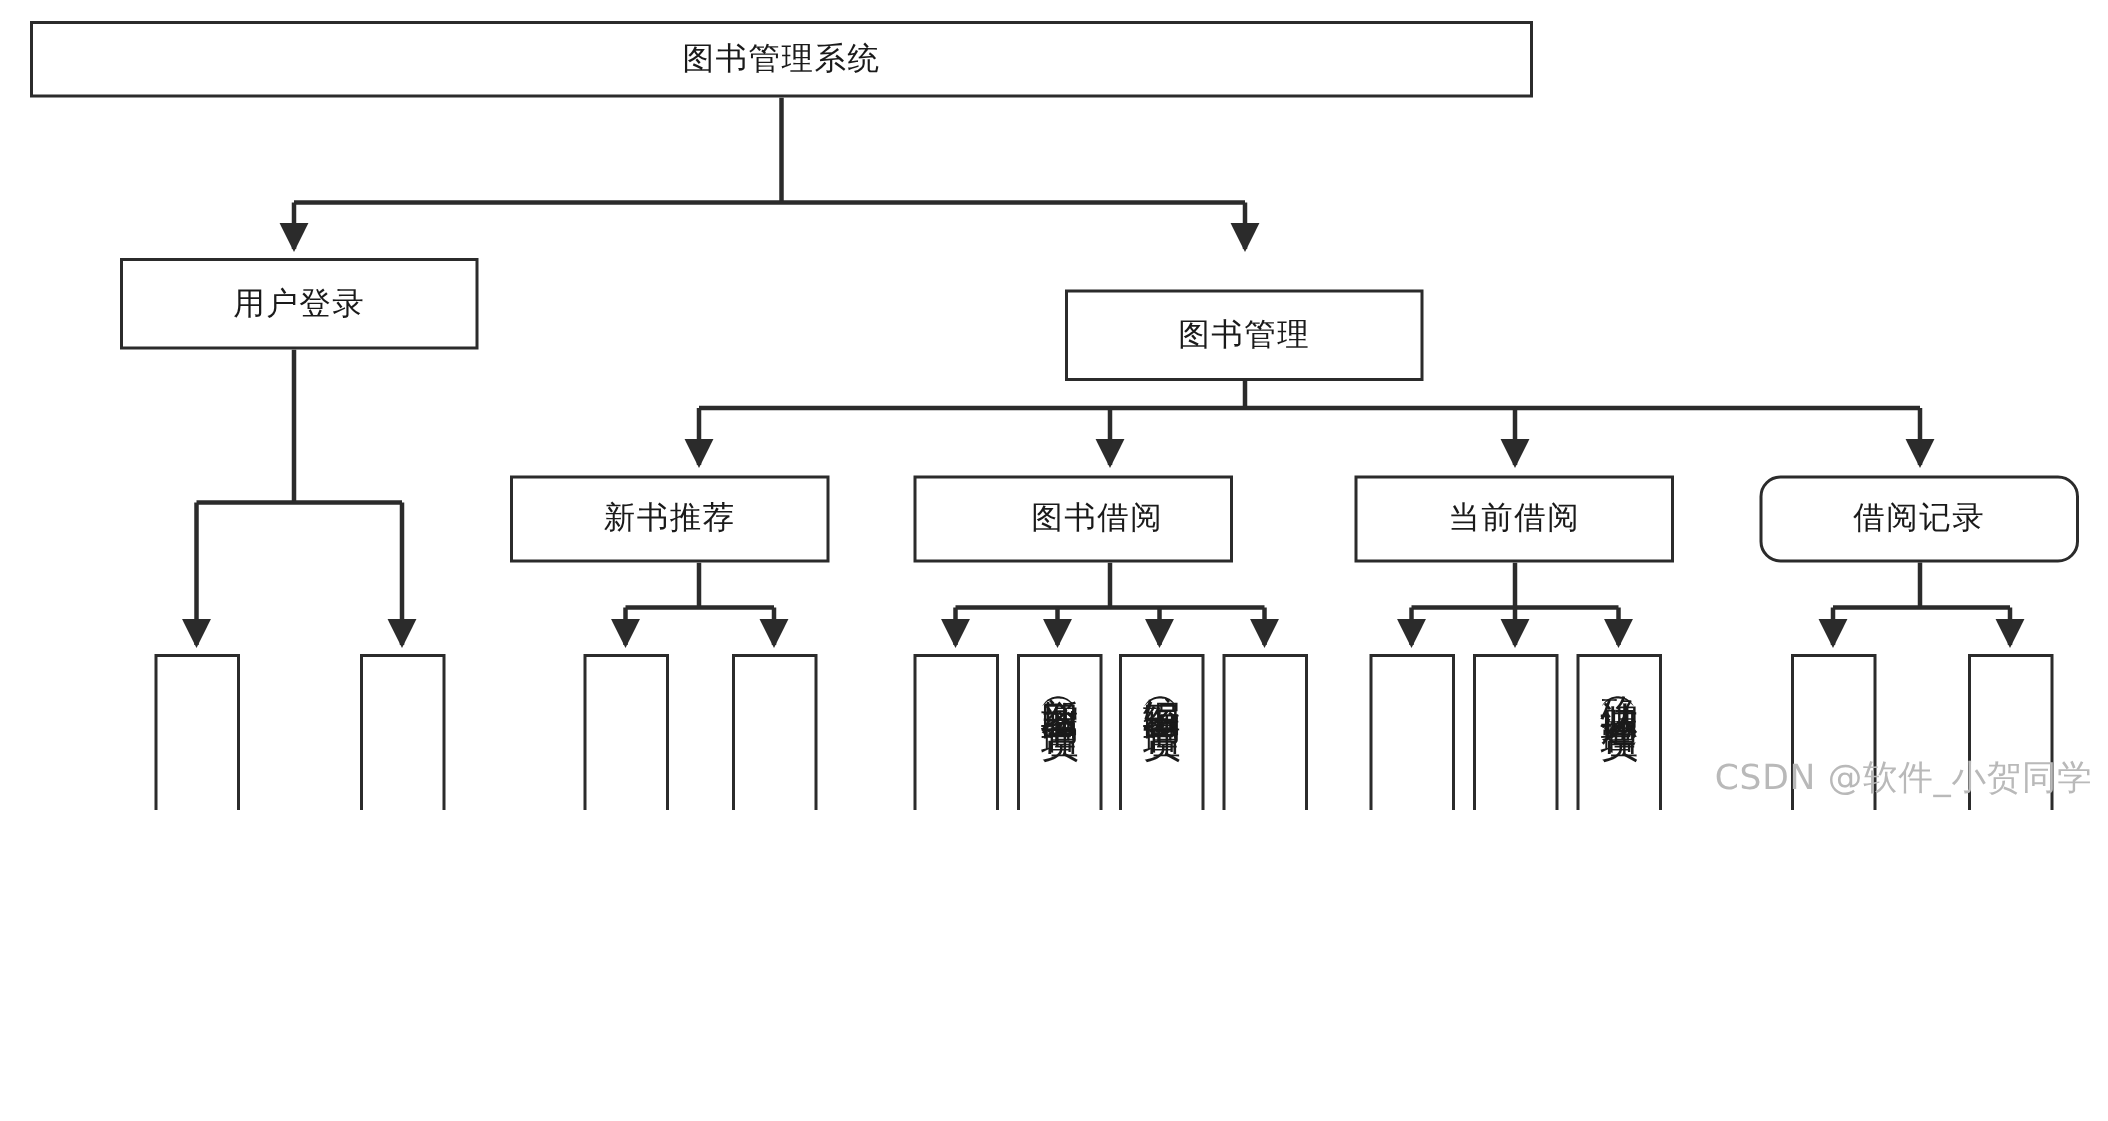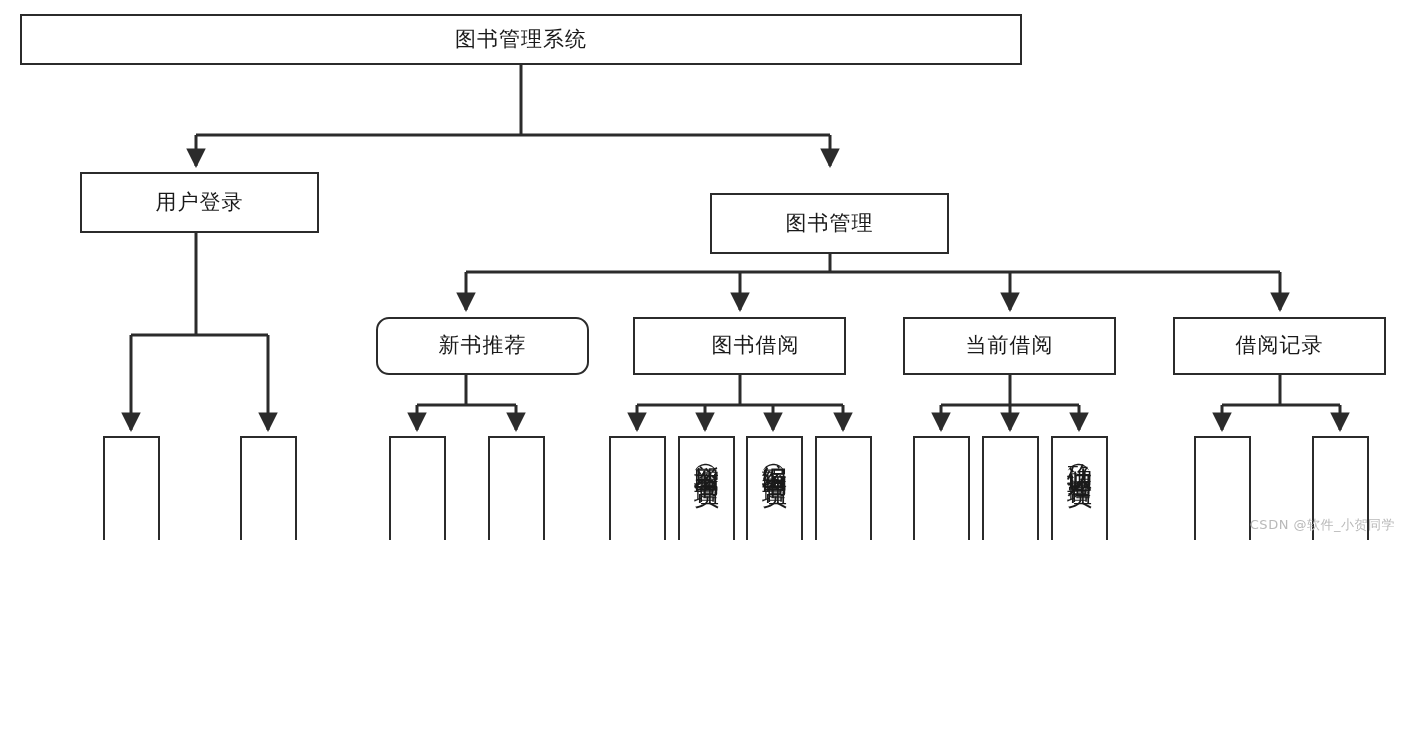--- a/index.html
+++ b/index.html
@@ -62,21 +62,21 @@
     white-space: nowrap;
   }
   .node.vert.center-v {
     align-items: center;
     padding-top: 0;
   }
   #watermark {
     position: absolute;
     right: 10px;
     bottom: 6px;
-    font-size: 13px;
+    font-size: 23px;
     color: #b9b9b9;
     letter-spacing: 0.5px;
     z-index: 5;
     white-space: nowrap;
   }
 </style>
 </head>
 <body>
 
 <div id="diagram-root">
@@ -136,33 +136,33 @@
   </div>
 
   <div class="node horiz" style="left:80px; top:172px; width:239px; height:61px;">
     <span class="label">用户登录</span>
   </div>
 
   <div class="node horiz" style="left:710px; top:172px; width:239px; height:61px;margin-top:21px;">
     <span class="label">图书管理</span>
   </div>
 
-  <div class="node horiz" style="left:376px; top:317px; width:213px; height:58px;border-radius:13px;">
+  <div class="node horiz" style="left:340px; top:317px; width:213px; height:58px;">
     <span class="label">新书推荐</span>
   </div>
 
-  <div class="node horiz" style="left:633px; top:317px; width:213px; height:58px;padding-left:32px;">
+  <div class="node horiz" style="left:609px; top:317px; width:213px; height:58px;padding-left:32px;">
     <span class="label">图书借阅</span>
   </div>
 
   <div class="node horiz" style="left:903px; top:317px; width:213px; height:58px;justify-content:center;">
     <span class="label">当前借阅</span>
   </div>
 
-  <div class="node horiz" style="left:1173px; top:317px; width:213px; height:58px;">
+  <div class="node horiz" style="left:1173px; top:317px; width:213px; height:58px;border-radius:14px;">
     <span class="label">借阅记录</span>
   </div>
 
   <div class="node vert center-v" style="left:103px; top:436px; width:57px; height:299px;">
     <span class="label">用户登录</span>
   </div>
 
   <div class="node vert center-v" style="left:240px; top:436px; width:57px; height:299px;">
     <span class="label">注销登录</span>
   </div>

